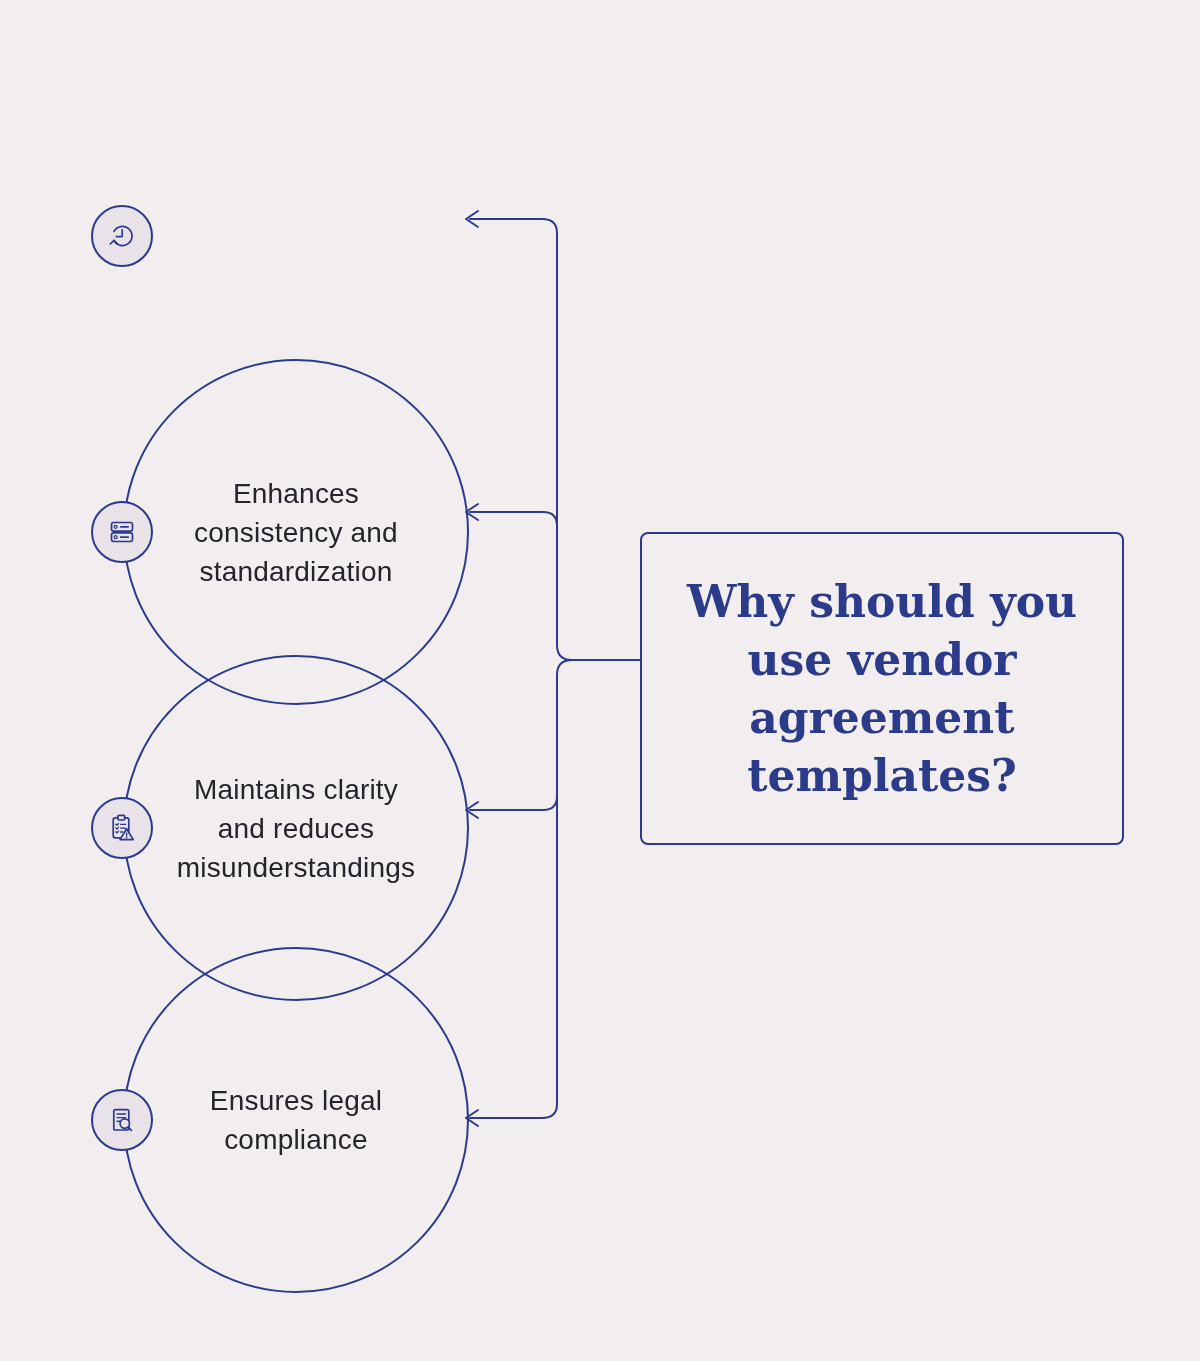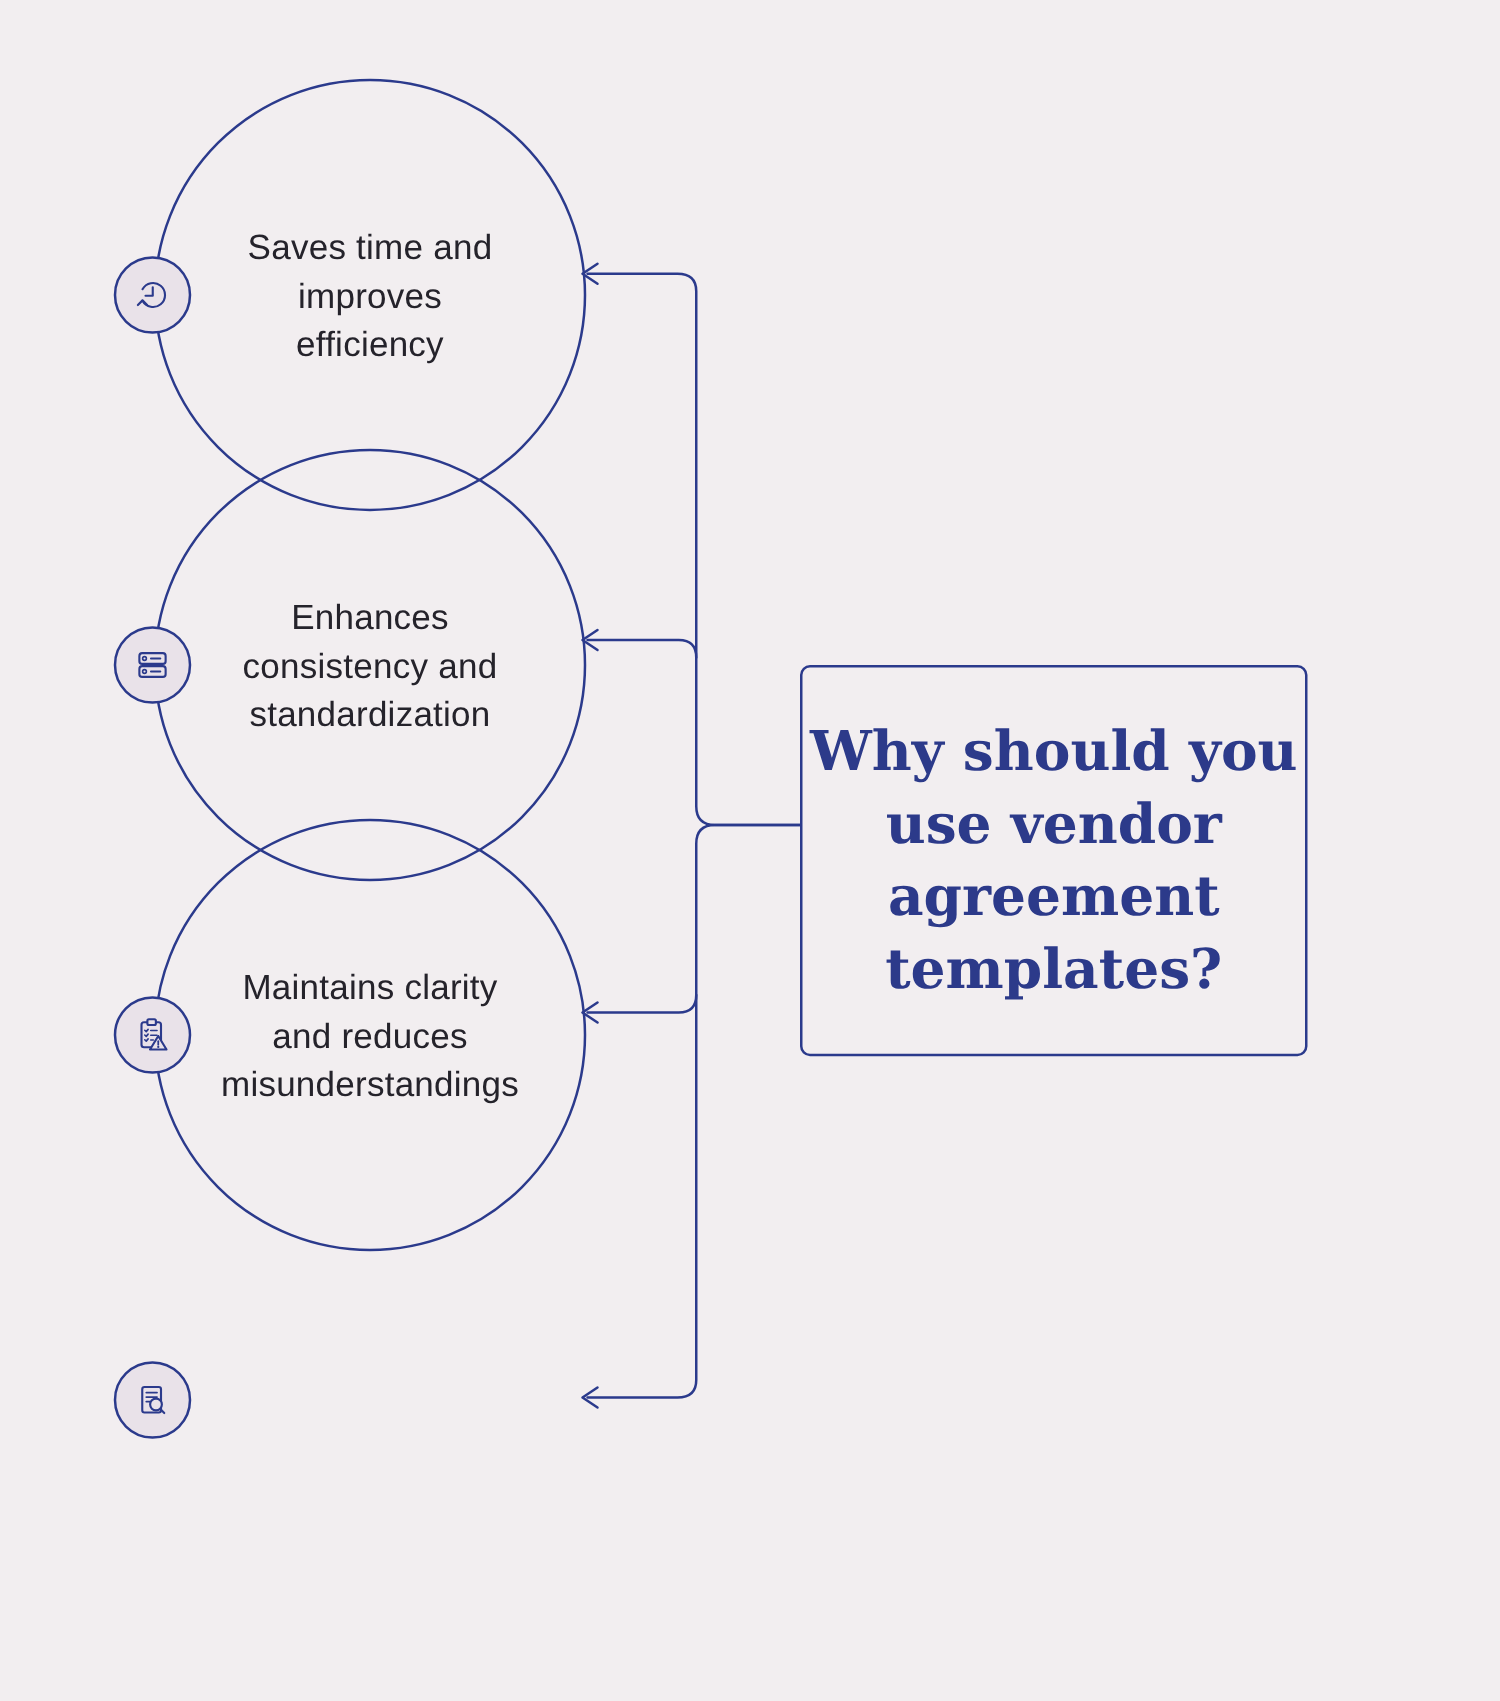--- a/index.html
+++ b/index.html
@@ -44,21 +44,21 @@
     border-radius:50%;
     box-sizing:border-box;
     background:var(--badge-fill);
     display:flex;align-items:center;justify-content:center;
   }
   .icon-badge svg{display:block;}
 
   .question-box{
     position:absolute;
     left:640px;top:532px;
-    width:406px;height:313px;
+    width:484px;height:313px;
     border:2px solid var(--navy);
     border-radius:8px;
     box-sizing:border-box;
     display:flex;align-items:center;justify-content:center;
     text-align:center;
   }
   .question-title{
     font-family:"DejaVu Serif",serif;
     font-weight:700;
     font-size:44px;
@@ -86,34 +86,33 @@
     <path class="stroke" d="M 557 796 Q 557 810 543 810 H 470"></path>
 
     <path class="stroke" d="M 640 660 H 572 Q 557 660 557 675 V 1104 Q 557 1118 542 1118 H 470"></path>
 
     <path class="stroke" d="M 478 211 L 466 219 L 478 227"></path>
     <path class="stroke" d="M 478 504 L 466 512 L 478 520"></path>
     <path class="stroke" d="M 478 802 L 466 810 L 478 818"></path>
     <path class="stroke" d="M 478 1110 L 466 1118 L 478 1126"></path>
   </svg>
 
-  <div class="benefit-circle" style="left:123px;top:63px">
-    <div class="benefit-label">Saves time and
-improves
-efficiency</div>
-  </div>
   <div class="benefit-circle" style="left:123px;top:655px">
     <div class="benefit-label">Maintains clarity
 and reduces
 misunderstandings</div>
   </div>
   <div class="benefit-circle" style="left:123px;top:359px">
     <div class="benefit-label">Enhances
 consistency and
 standardization</div>
+  </div>
+  <div class="benefit-circle" style="left:123px;top:947px">
+    <div class="benefit-label">Ensures legal
+compliance</div>
   </div>
 
   <div class="icon-badge" style="left:91px;top:205px">
     <svg width="34" height="34" viewBox="0 0 34 34">
       <path class="icon-stroke" d="M 9 12.4 A 9.6 9.6 0 1 1 9 21.6"></path>
       <path class="icon-stroke" d="M 5.3 25 L 9 21.3 L 12.7 25"></path>
       <path class="icon-stroke" d="M 17.2 10.8 L 17.2 17.6 L 11.4 17.6"></path>
     </svg>
   </div>
   <div class="icon-badge" style="left:91px;top:501px">

